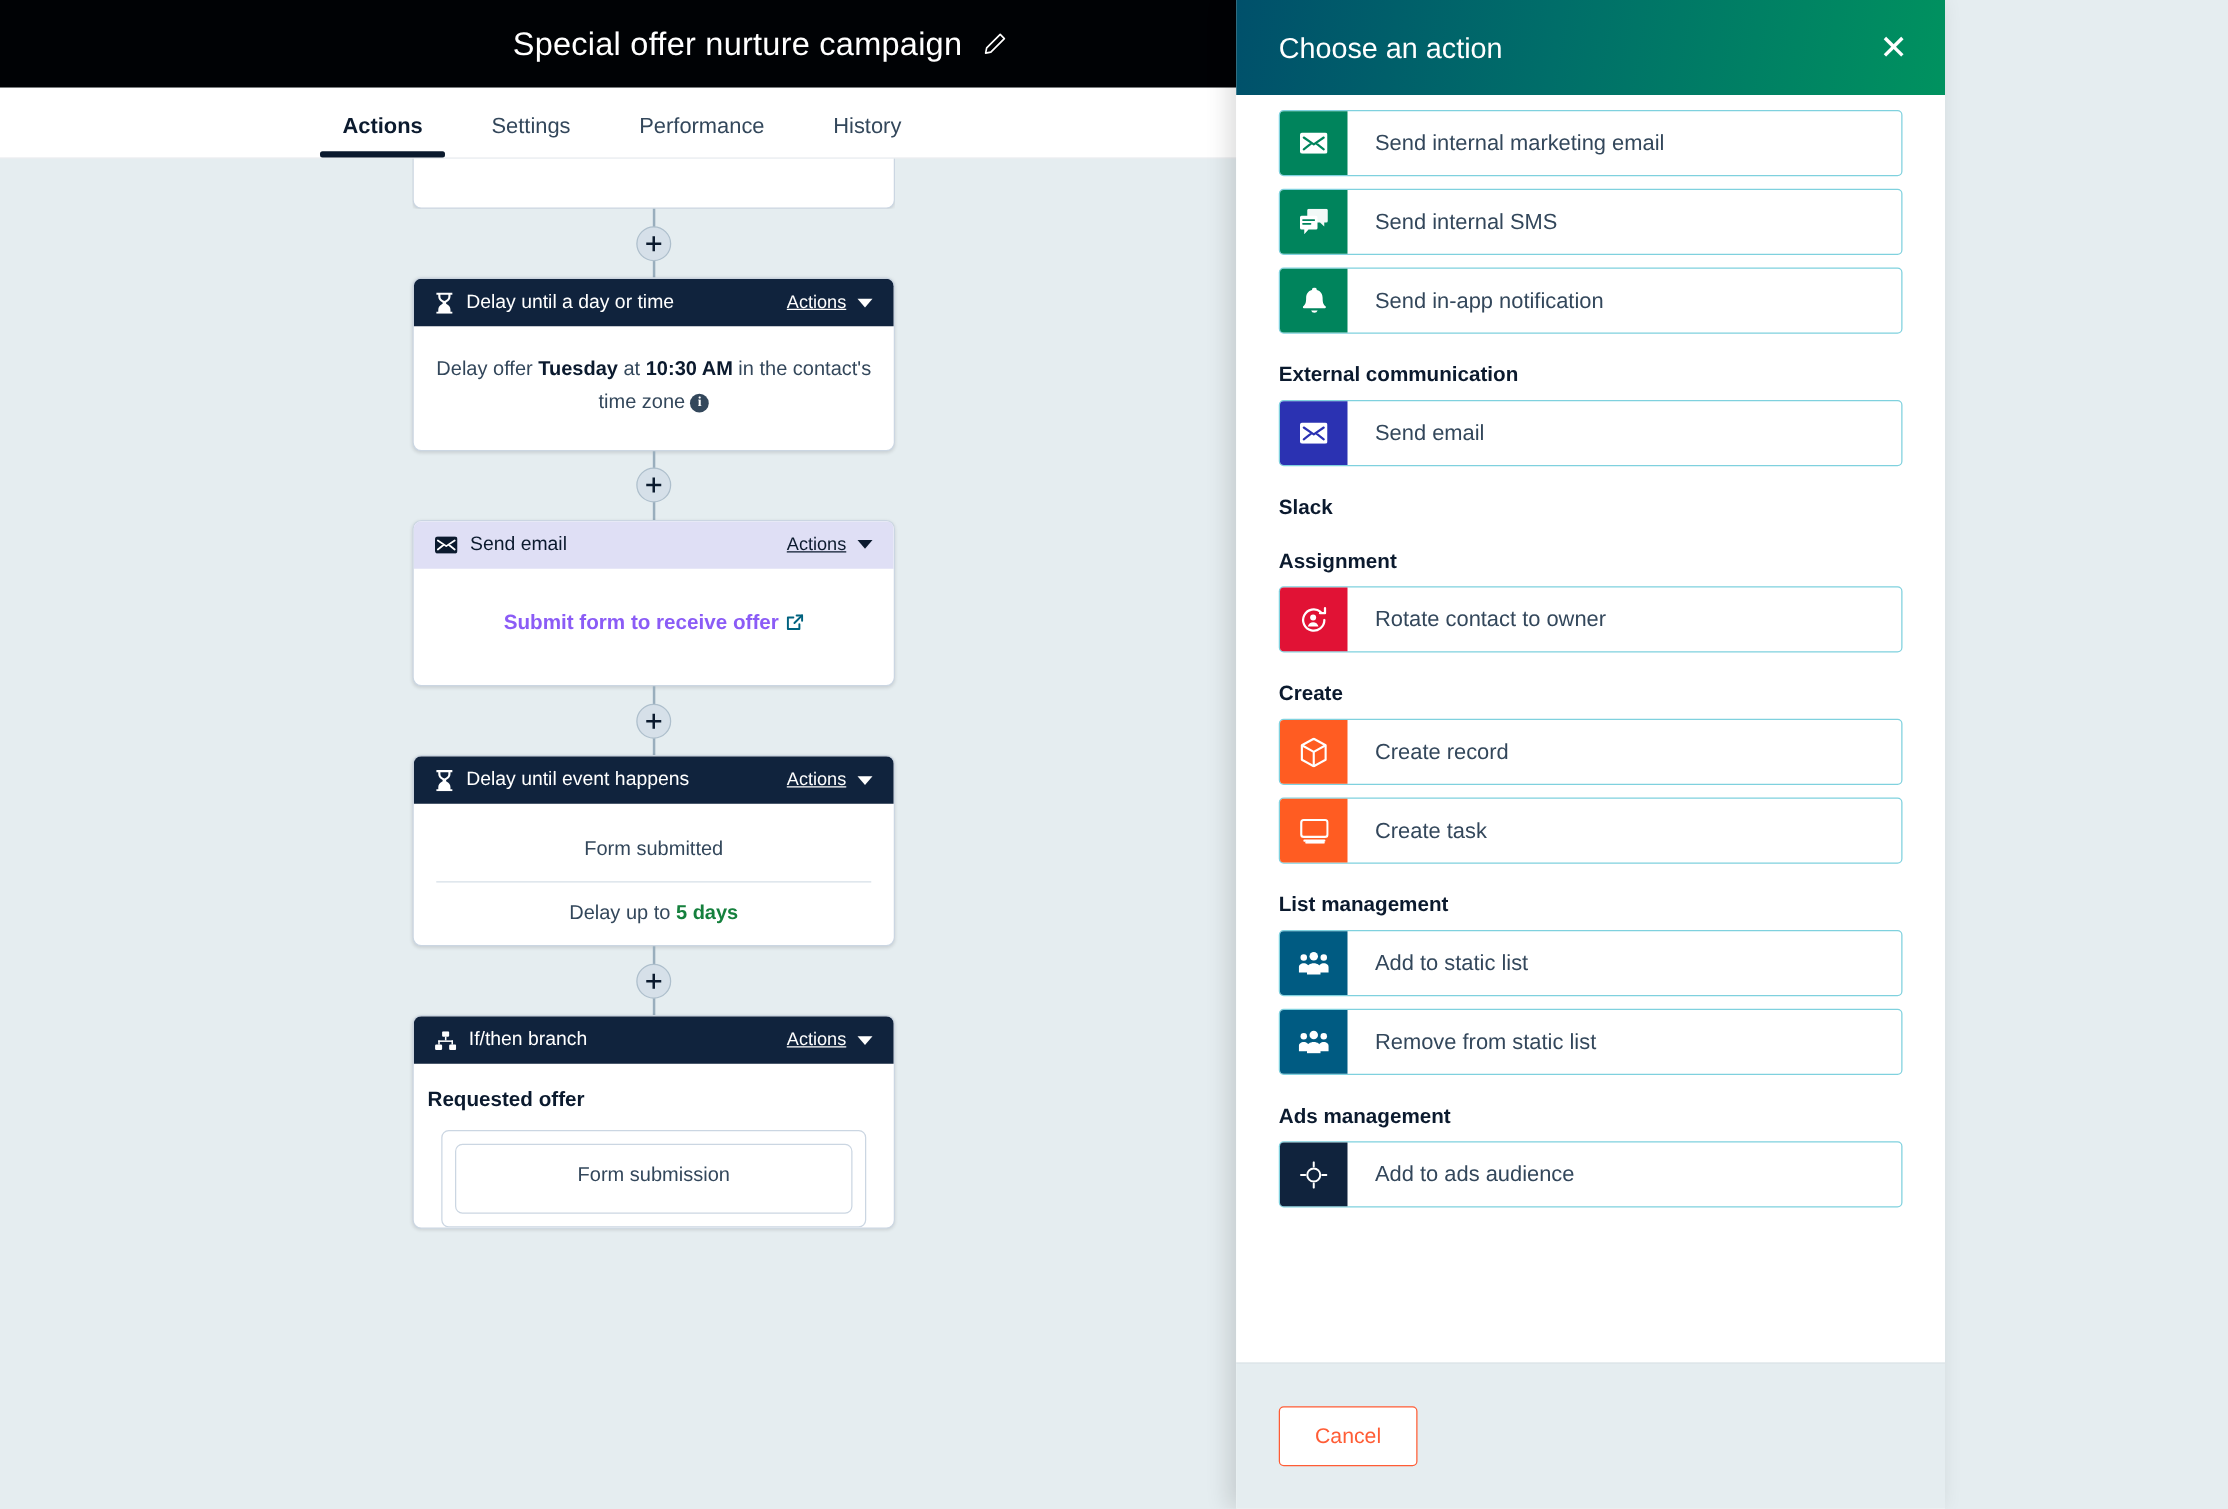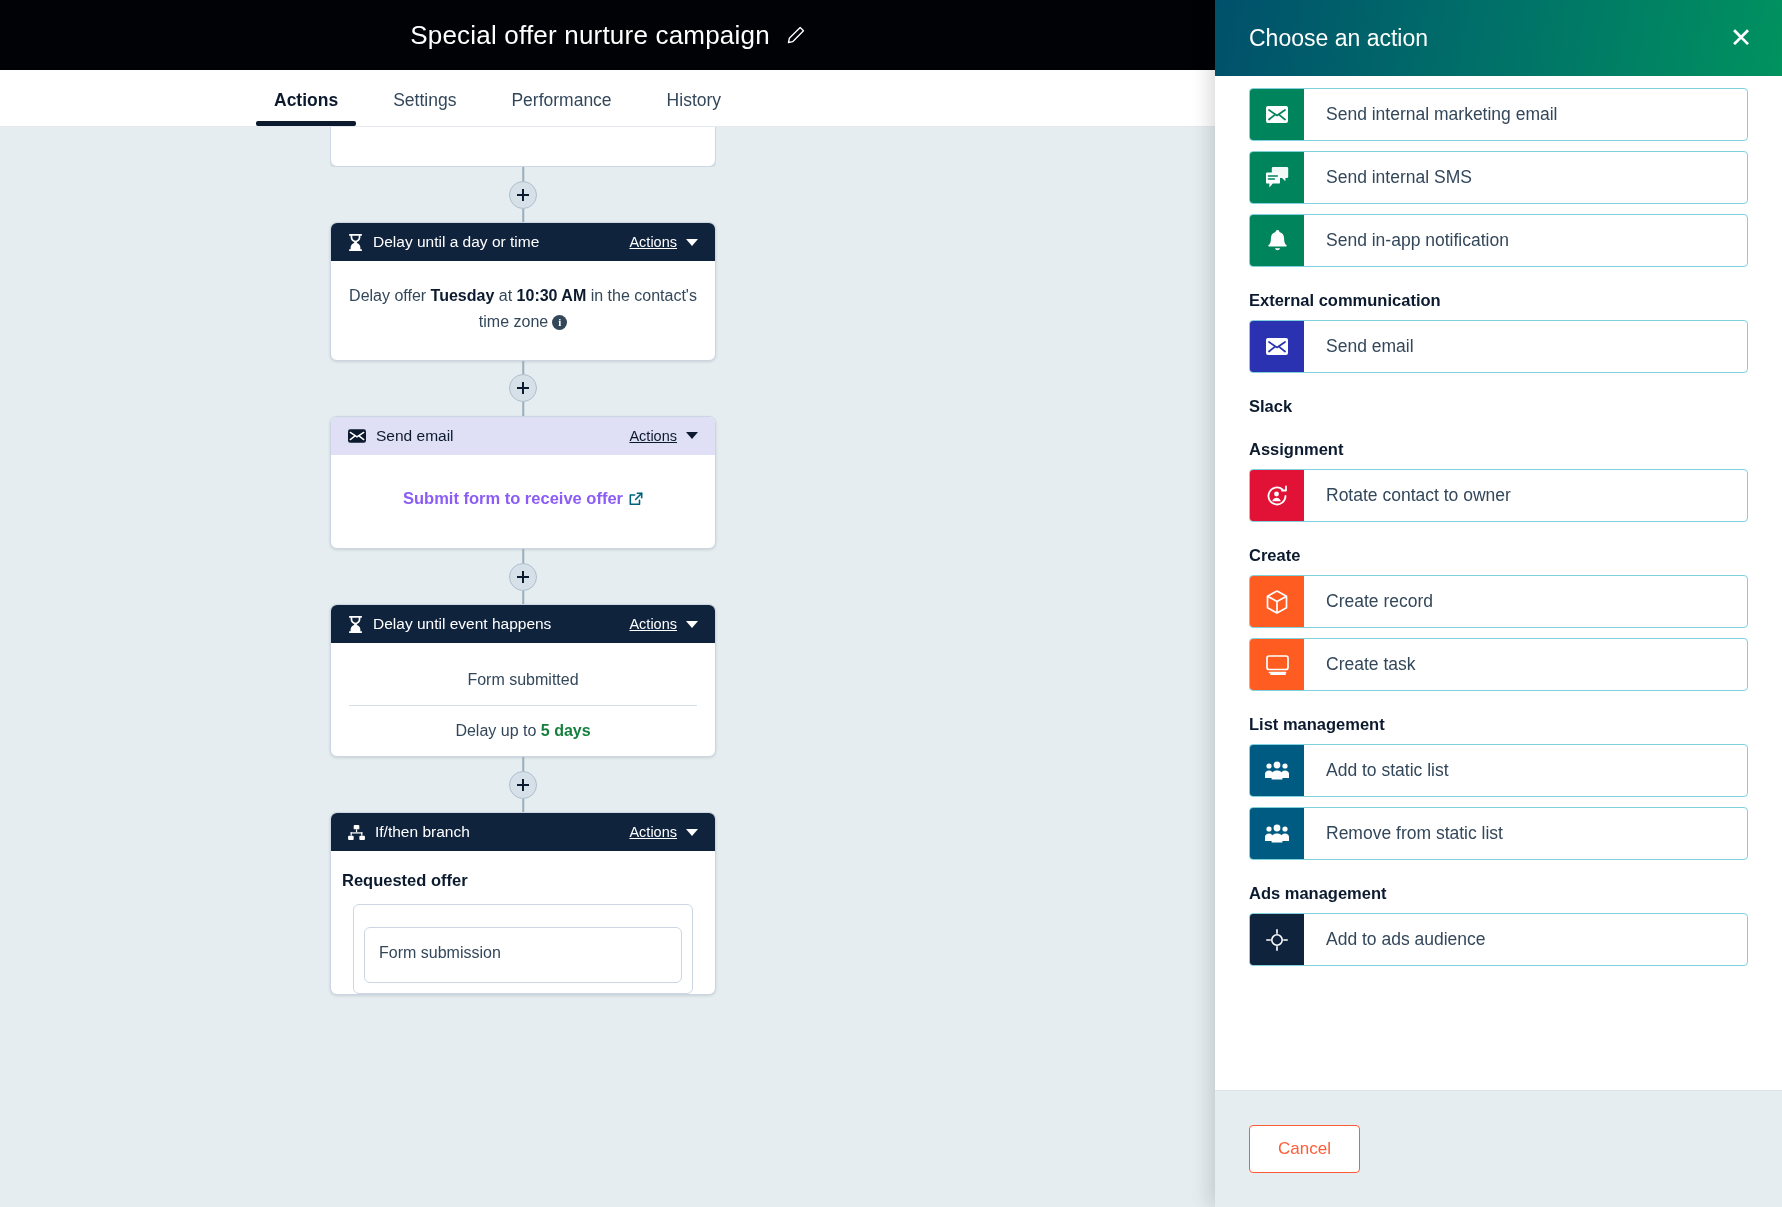--- a/index.html
+++ b/index.html
@@ -2,21 +2,21 @@
 <html><head>
 <meta charset="utf-8">
 <style>
   * { box-sizing: border-box; margin: 0; padding: 0; }
   html, body {
     width: 1782px; height: 1207px;
     font-family: "Liberation Sans", sans-serif;
     overflow: hidden;
     background: #e5edf0;
   }
-  .app { position: relative; width: 1782px; height: 1207px; }
+  .app { position: relative; width: 1556px; height: 1207px; }
 
   
   .left-pane {
     position: absolute; left: 0; top: 0;
     width: 1216px; height: 1207px;
     background: #e5edf0;
     overflow: hidden;
   }
   .topbar {
     height: 70px; background: #000205;
@@ -129,22 +129,22 @@
   .branch-title {
     font-size: 16.5px; font-weight: bold; color: #0b1a2e;
     padding: 20px 11px 14px; text-align: left;
   }
   .branch-outer {
     margin: 0 22px 0; border: 1px solid #cbd6e2; border-radius: 6px;
     padding: 10px; background: #fff;
   }
   .branch-inner {
     border: 1px solid #cbd6e2; border-radius: 6px;
-    padding: 16px 14px 20px; text-align: left;
-    font-size: 16px; color: #33475b; margin-top: 12px;
+    padding: 16px 14px 20px; text-align: center;
+    font-size: 16px; color: #33475b;
   }
 
   
   .clip-card {
     position: relative; height: 40px; overflow: hidden;
   }
   .clip-card .inner {
     position: absolute; left: 0; right: 0; bottom: 0; height: 75px;
     background: #fff; border: 1px solid #cbd6e2; border-radius: 7px;
     box-shadow: 0 1px 3px rgba(0,0,0,.12);

